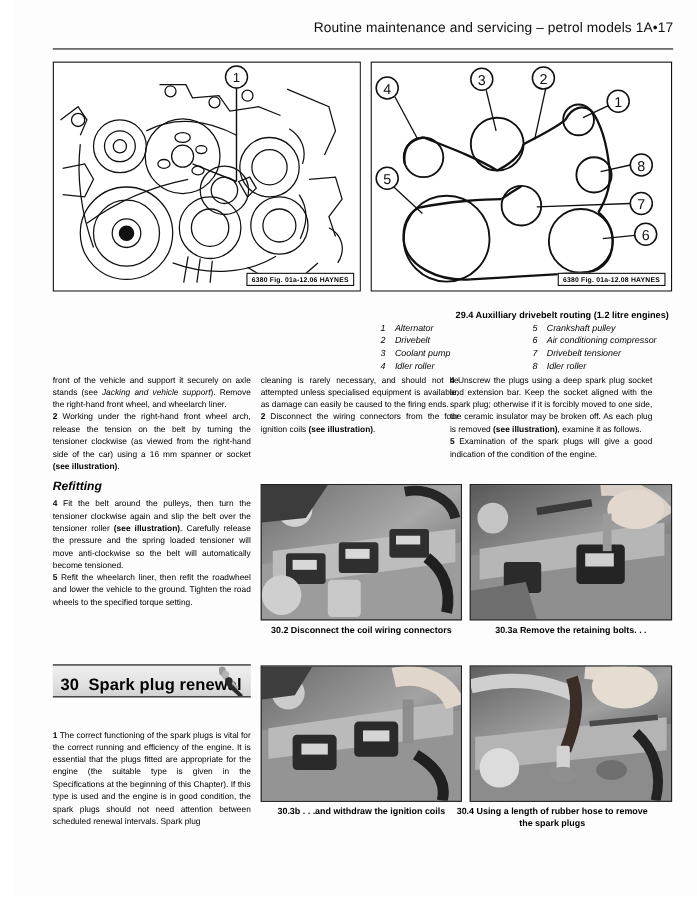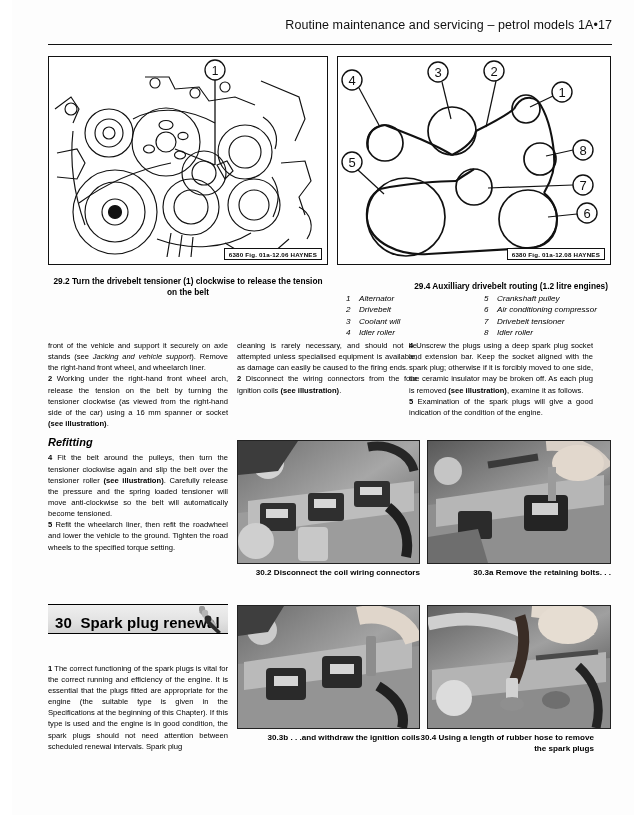--- a/index.html
+++ b/index.html
@@ -182,21 +182,21 @@
   }
   #photo-1 { left: 225px; top: 440px; width: 183px; height: 124px; }
   #photo-2 { left: 415px; top: 440px; width: 184px; height: 124px; }
   #photo-3 { left: 225px; top: 605px; width: 183px; height: 124px; }
   #photo-4 { left: 415px; top: 605px; width: 184px; height: 124px; }
 
   .photo-caption {
     position: absolute;
     font-size: 8.1px;
     font-weight: 700;
-    text-align: right;
+    text-align: center;
     line-height: 1.3;
   }
   #pcap-1 { left: 225px; top: 568px; width: 183px; }
   #pcap-2 { left: 415px; top: 568px; width: 184px; }
   #pcap-3 { left: 225px; top: 733px; width: 183px; }
   #pcap-4 { left: 398px; top: 733px; width: 184px; }
 
   svg { display: block; }
 </style>
 </head>
@@ -267,21 +267,20 @@
       <g stroke="#111" fill="none" stroke-width="1.3">
         <circle cx="166" cy="13" r="10" fill="#fff"></circle>
         <line x1="166" y1="23" x2="166" y2="108"></line>
         <line x1="166" y1="108" x2="126" y2="92"></line>
       </g>
       <text x="166" y="17.5" font-size="12" font-family="Liberation Sans, sans-serif" text-anchor="middle" fill="#111">1</text>
     </svg>
     <div class="haynes-tag">6380 Fig. 01a-12.06   HAYNES</div>
   </div>
 
-  <div class="fig-caption" id="cap-left">29.2 Turn the drivebelt tensioner (1) clockwise to release the tension on the belt</div>
 
   <div class="fig" id="fig-right">
     <svg width="272" height="207" viewBox="0 0 272 207">
       <rect x="0" y="0" width="272" height="207" fill="#ffffff"></rect>
       <g stroke="#111" fill="#fff" stroke-width="1.7">
 
         <circle cx="47" cy="86" r="18"></circle>
         <circle cx="114" cy="74" r="24"></circle>
         <circle cx="188" cy="52" r="14"></circle>
         <circle cx="202" cy="102" r="16"></circle>
@@ -355,21 +354,21 @@
     <div class="legend-item">
       <span class="legend-num">2</span>
       <span>Drivebelt</span>
     </div>
     <div class="legend-item">
       <span class="legend-num">6</span>
       <span>Air conditioning compressor</span>
     </div>
     <div class="legend-item">
       <span class="legend-num">3</span>
-      <span>Coolant will</span>
+      <span>Coolant pump</span>
     </div>
     <div class="legend-item">
       <span class="legend-num">7</span>
       <span>Drivebelt tensioner</span>
     </div>
     <div class="legend-item">
       <span class="legend-num">4</span>
       <span>Idler roller</span>
     </div>
     <div class="legend-item">

